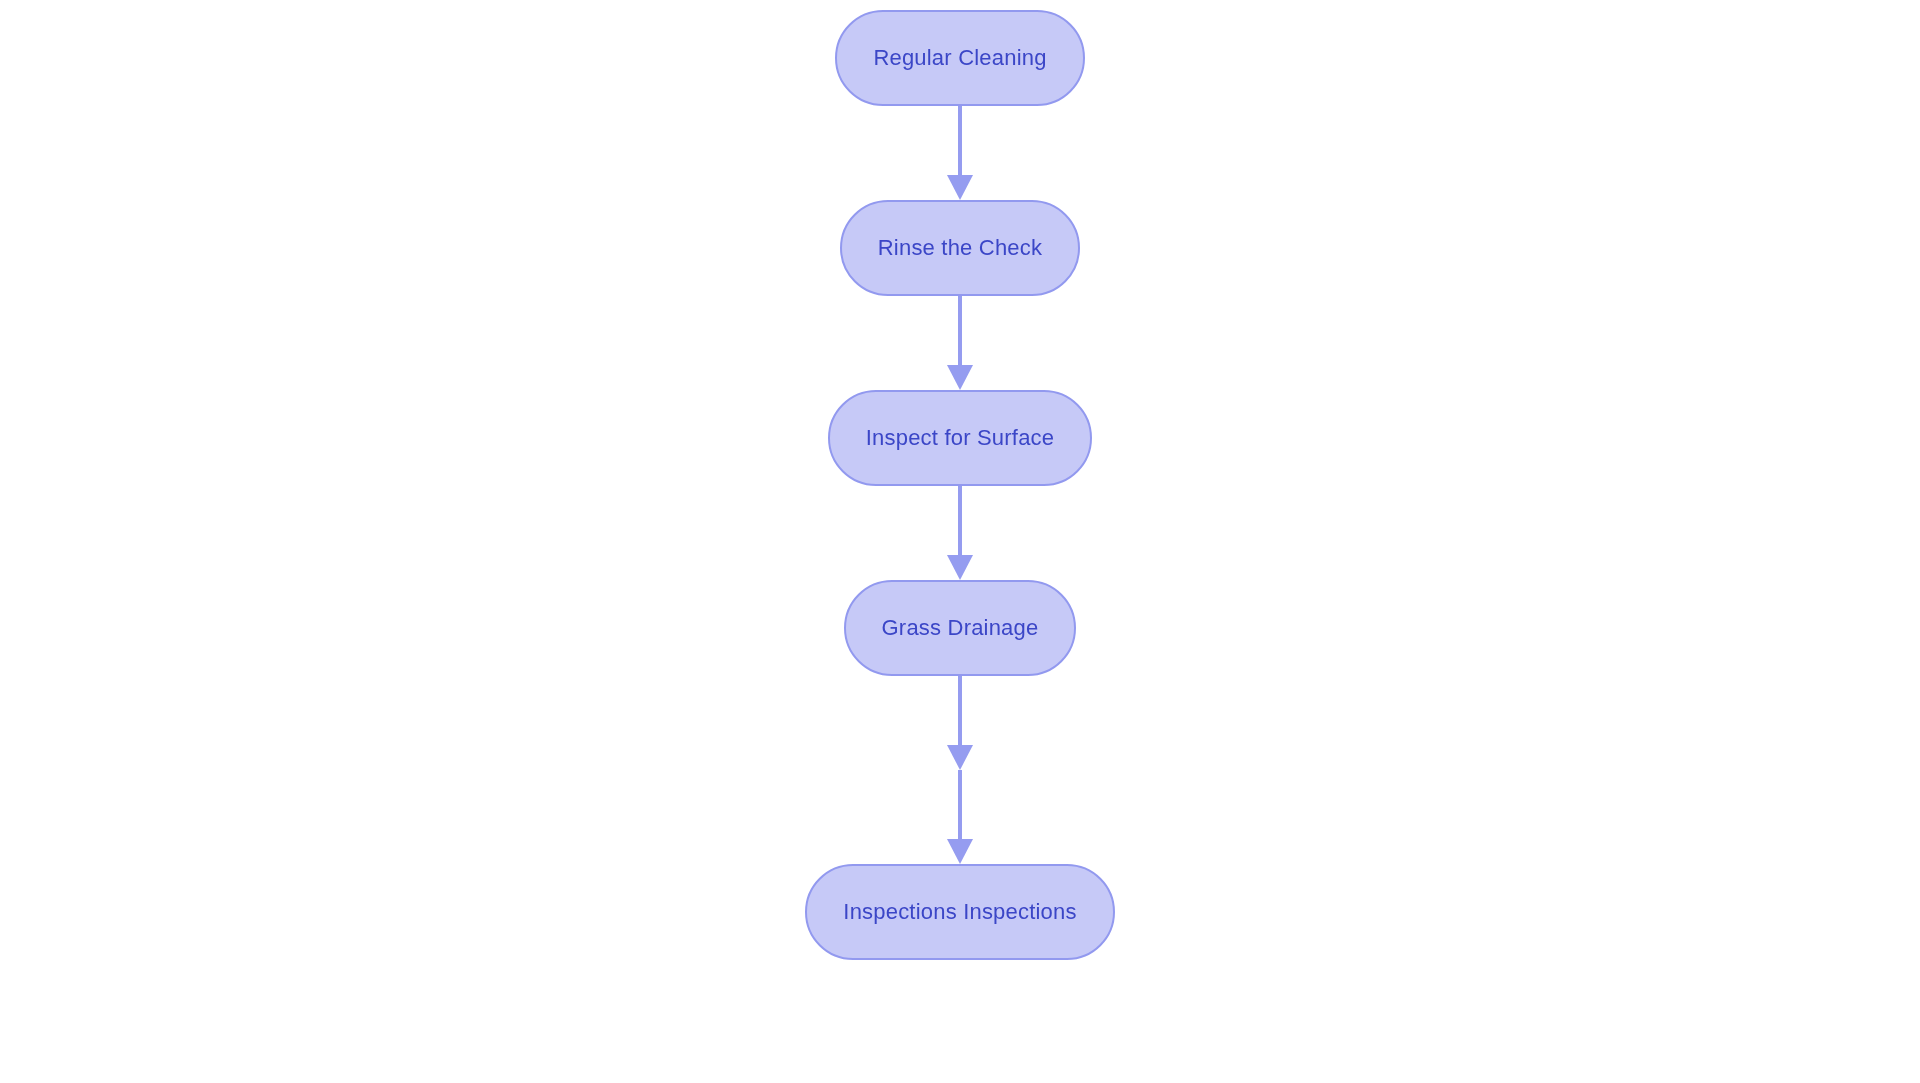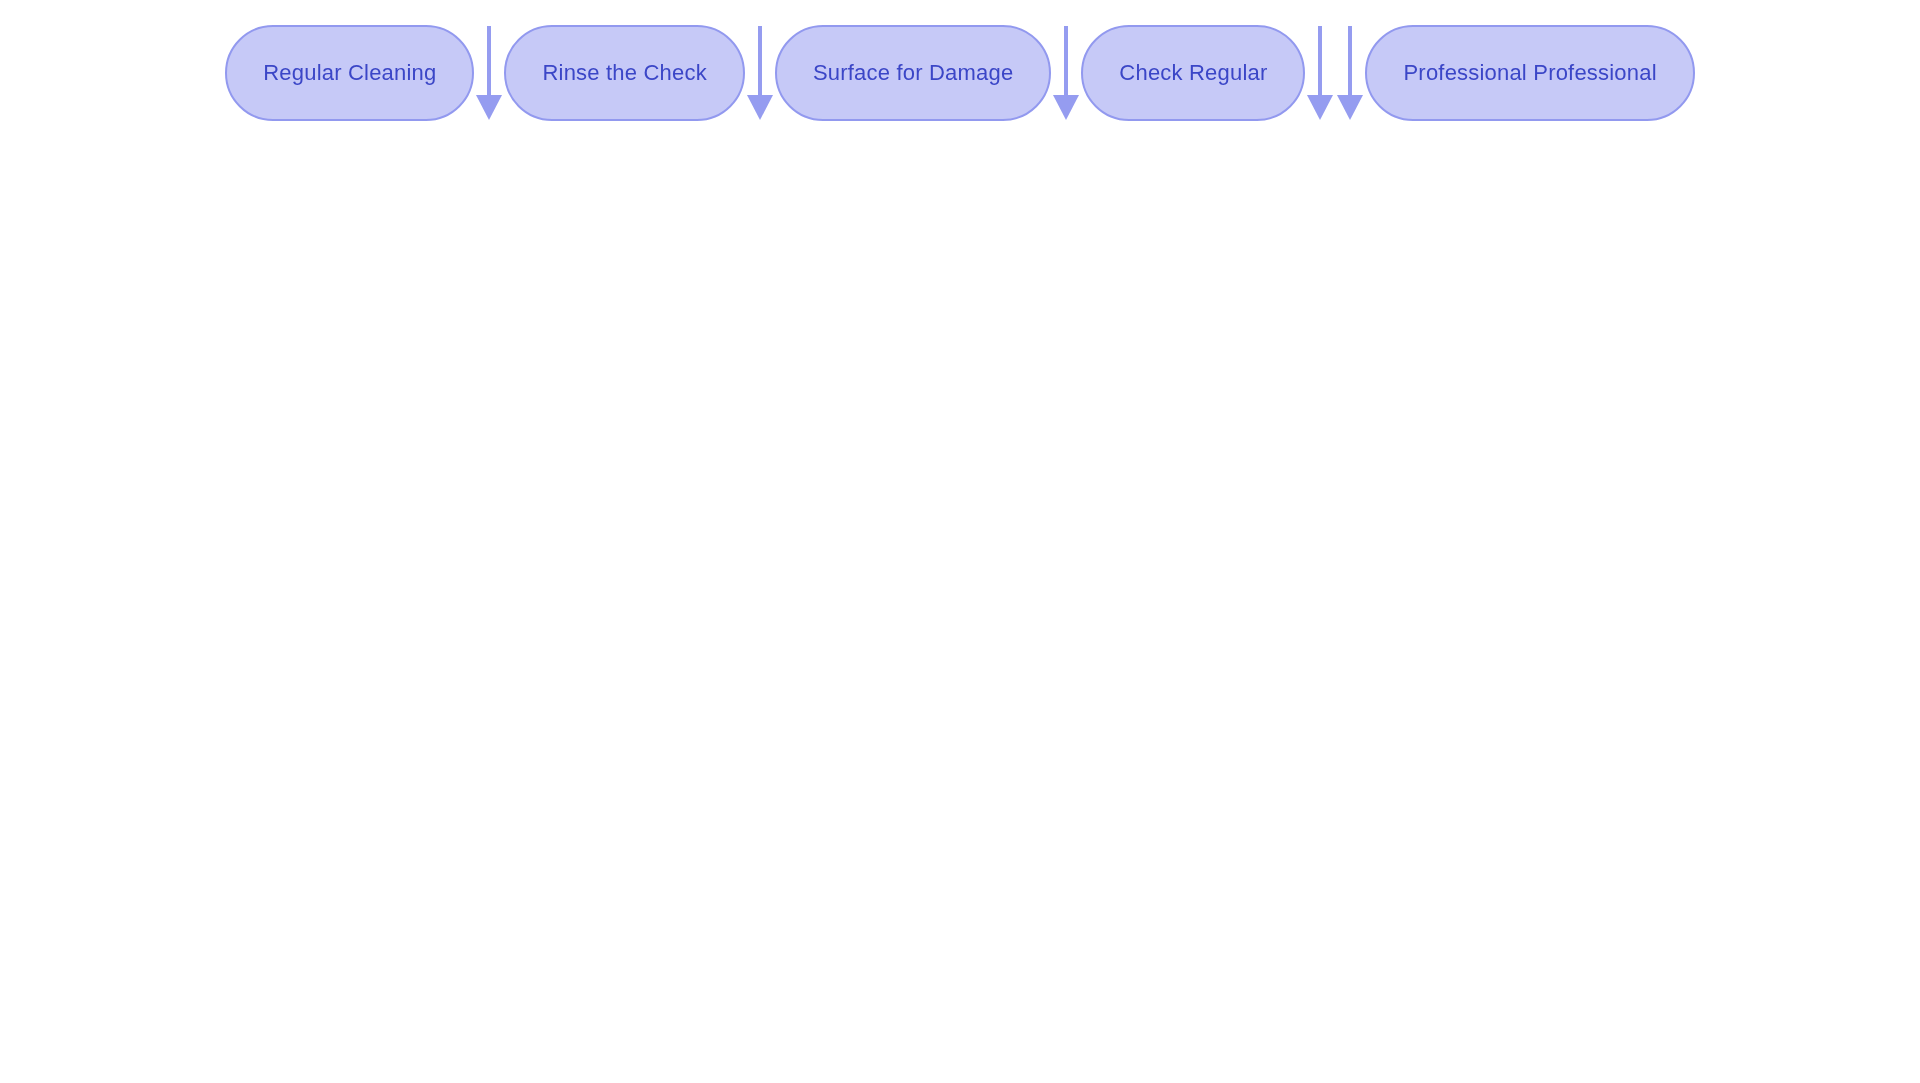--- a/index.html
+++ b/index.html
@@ -18,23 +18,23 @@
     font-family: "Liberation Sans", "DejaVu Sans", sans-serif;
   }
   .stage {
     width: 1920px;
     height: 1083px;
     background: var(--background);
   }
   .flow {
     width: 100%;
     display: flex;
-    flex-direction: row;
+    flex-direction: column;
     align-items: center;
-    padding-top: 25px;
+    padding-top: 10px;
     justify-content: center;
   }
   .node {
     height: 96px;
     min-width: 200px;
     padding: 0 36px;
     border-radius: 48px;
     background: var(--node-fill);
     border: 2px solid var(--node-border);
     display: flex;
@@ -78,41 +78,41 @@
     <div class="node">
       <span class="label">Rinse the Check</span>
     </div>
 
     <svg class="connector" width="30" height="94" viewBox="0 0 30 94">
       <line x1="15" y1="0" x2="15" y2="71"></line>
       <polygon points="2,69 28,69 15,94"></polygon>
     </svg>
 
     <div class="node">
-      <span class="label">Surface for Damage</span>
+      <span class="label">Inspect for Surface</span>
     </div>
 
     <svg class="connector" width="30" height="94" viewBox="0 0 30 94">
       <line x1="15" y1="0" x2="15" y2="71"></line>
       <polygon points="2,69 28,69 15,94"></polygon>
     </svg>
 
     <div class="node">
-      <span class="label">Check Regular</span>
+      <span class="label">Grass Drainage</span>
     </div>
 
     <svg class="connector" width="30" height="94" viewBox="0 0 30 94">
       <line x1="15" y1="0" x2="15" y2="71"></line>
       <polygon points="2,69 28,69 15,94"></polygon>
     </svg>
 
 
     <svg class="connector" width="30" height="94" viewBox="0 0 30 94">
       <line x1="15" y1="0" x2="15" y2="71"></line>
       <polygon points="2,69 28,69 15,94"></polygon>
     </svg>
 
     <div class="node">
-      <span class="label">Professional Professional</span>
+      <span class="label">Inspections Inspections</span>
     </div>
 
   </div>
 </div>
 
 </body></html>

